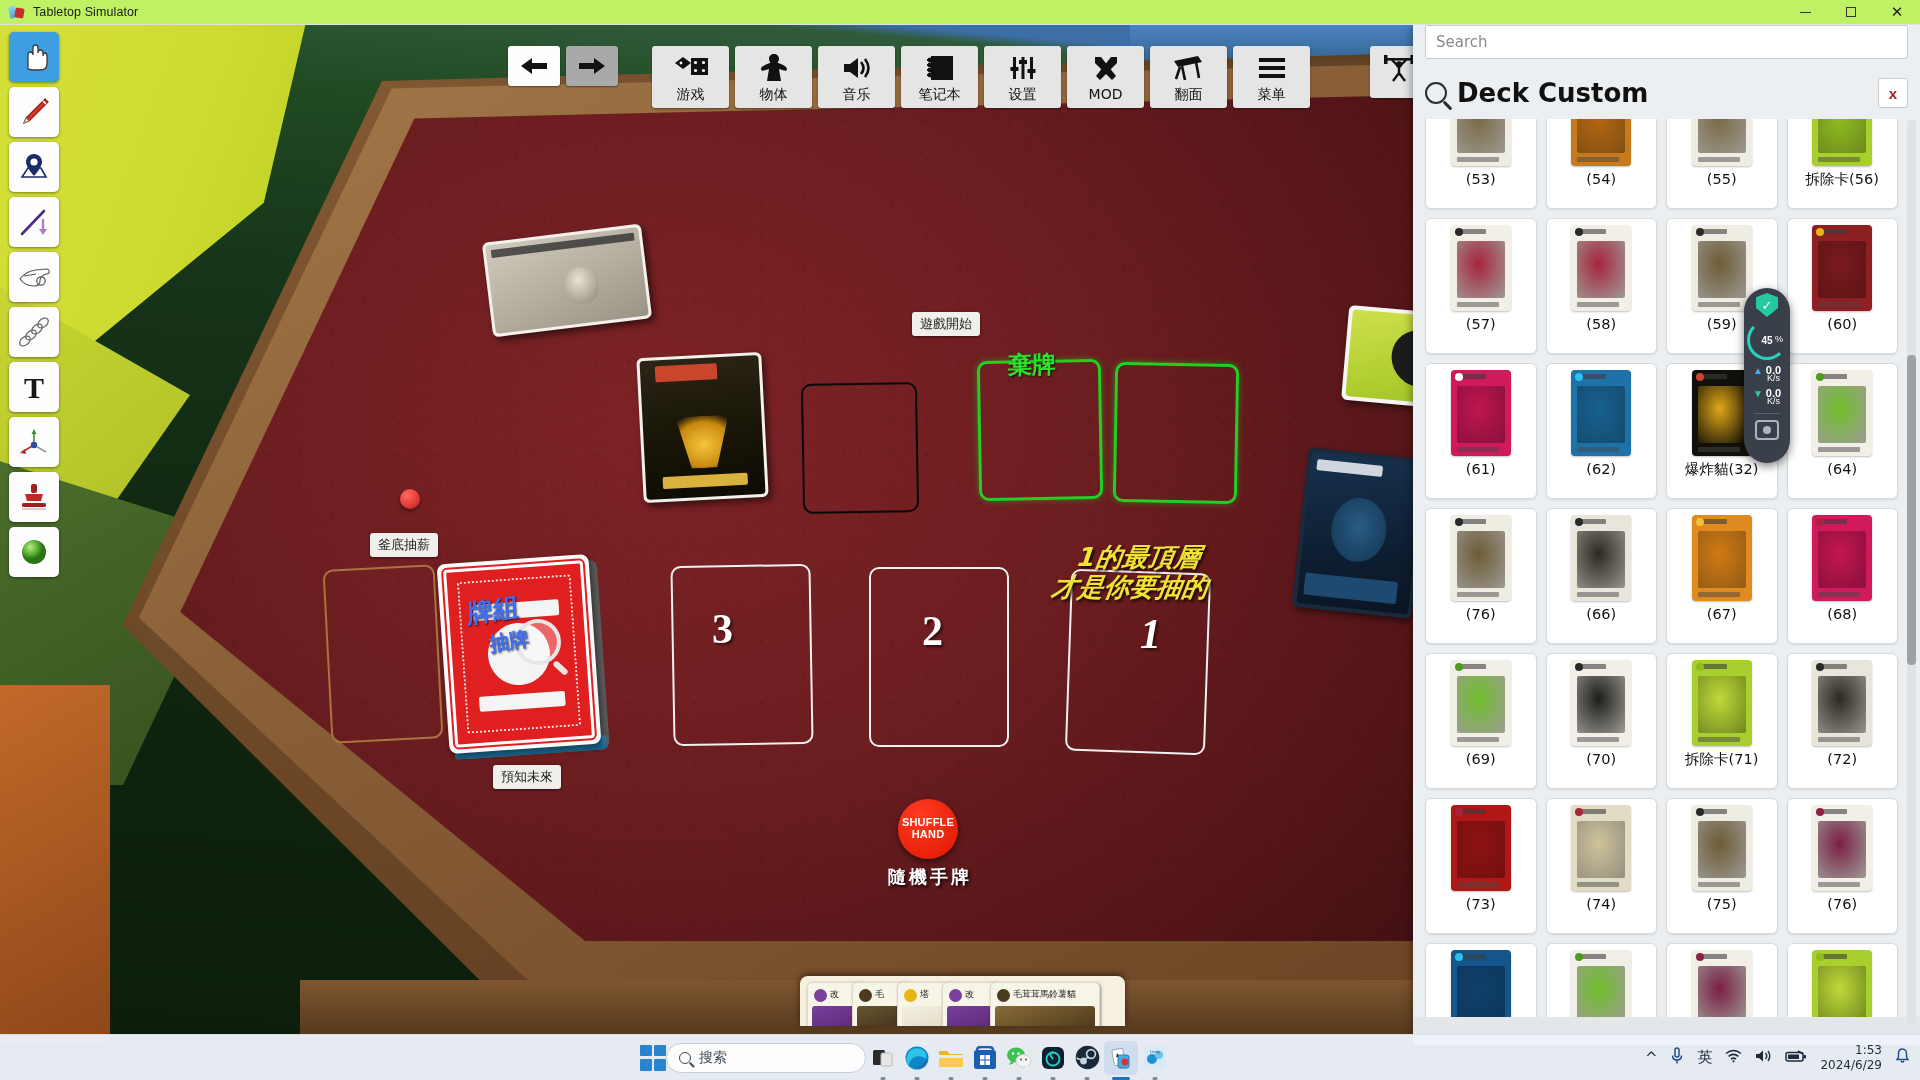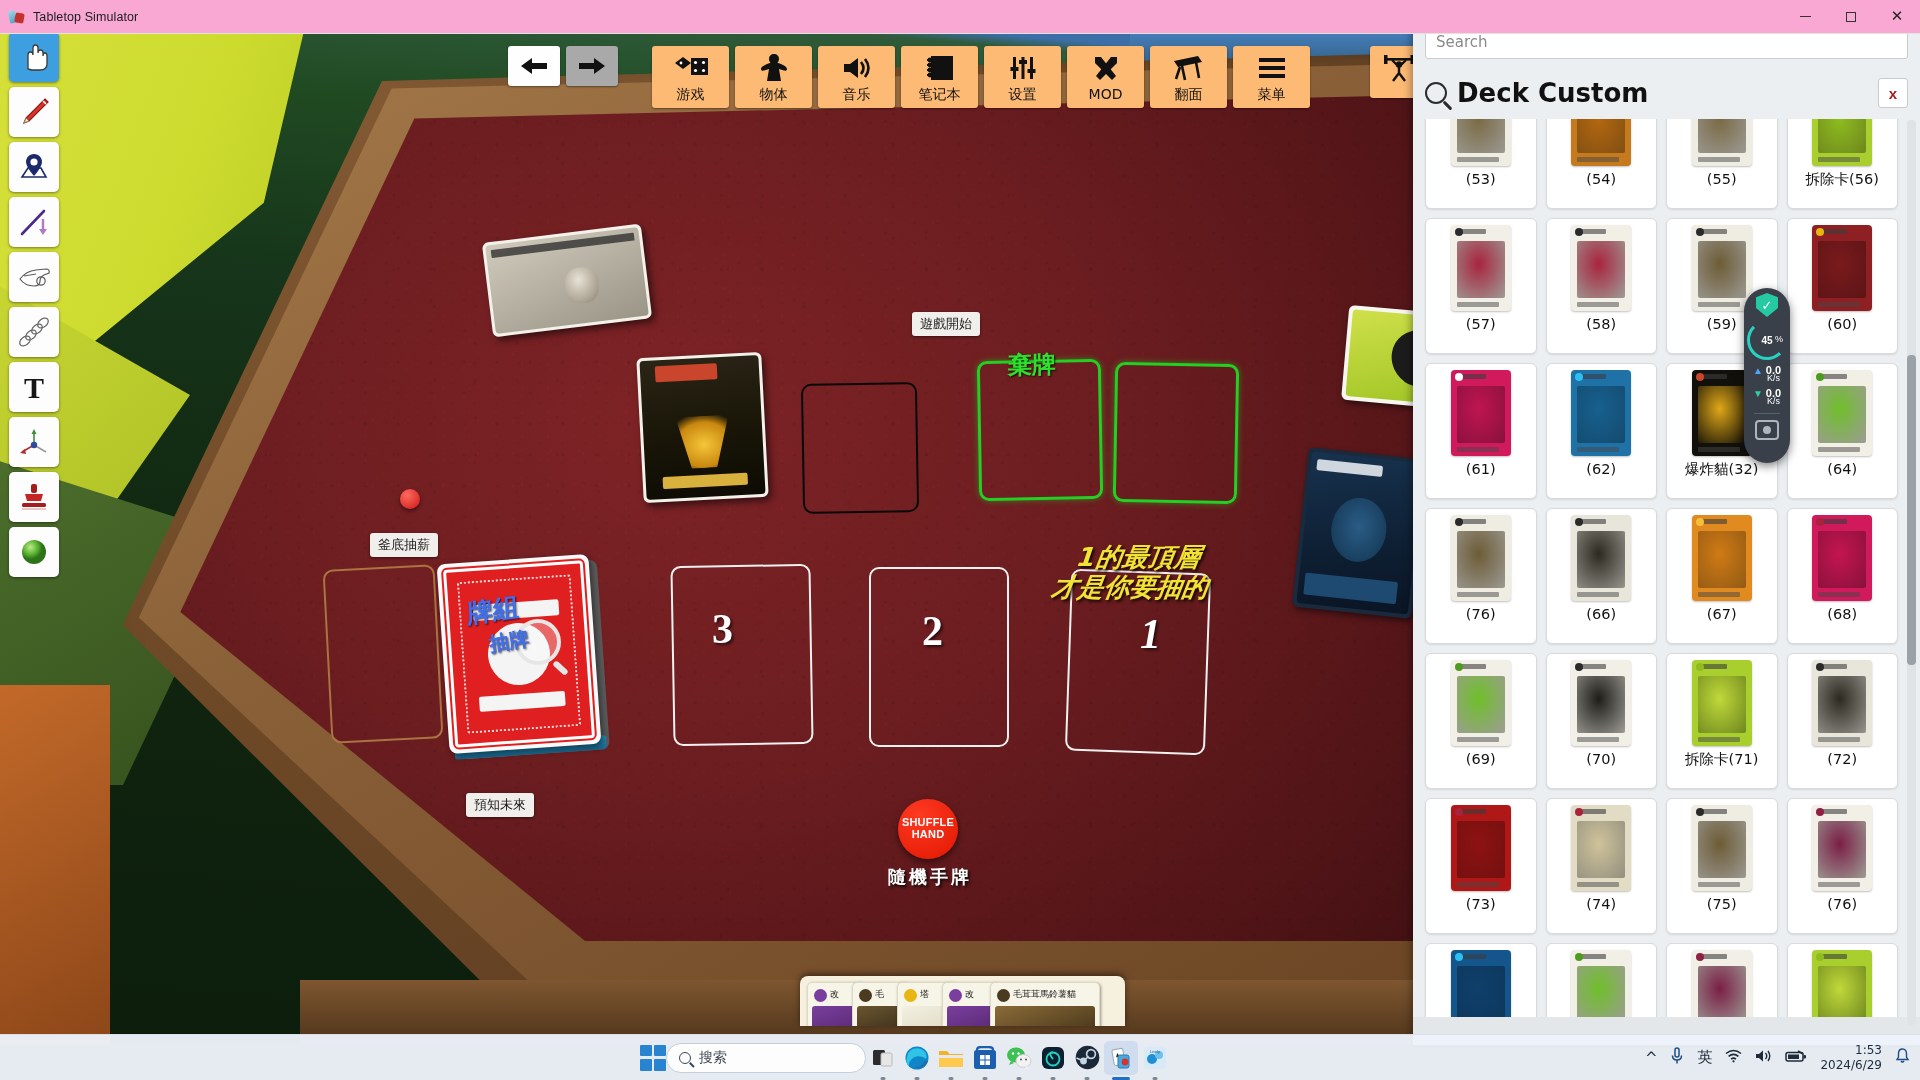--- a/index.html
+++ b/index.html
@@ -5,22 +5,22 @@
   * { box-sizing: border-box; margin: 0; padding: 0; }
   html, body { width: 1920px; height: 1080px; overflow: hidden; }
   body {
     font-family: "Liberation Sans", "DejaVu Sans", sans-serif;
     background: #1a1a1a;
     position: relative;
   }
 
   
   #titlebar {
-    position: absolute; top: 0; left: 0; width: 1920px; height: 34px;
-    background: #f9a8d4; display: flex; align-items: center;
+    position: absolute; top: 0; left: 0; width: 1920px; height: 25px;
+    background: #bef264; display: flex; align-items: center;
     border-bottom: 1px solid #e2e2e2; z-index: 60;
   }
   #titlebar .tb-icon {
     width: 18px; height: 18px; margin-left: 8px; margin-right: 7px;
     position: relative; flex: none;
   }
   #titlebar .tb-icon .tb-i1 {
     position:absolute; left:1px; top:3px; width:7px; height:12px;
     background: linear-gradient(160deg,#9fd8e8,#4a9ec4); border-radius:1px;
     transform: rotate(-12deg);
@@ -135,21 +135,21 @@
     display:flex; align-items:flex-start; gap: 6px;
   }
   .nav-btn {
     width: 52px; height: 40px; background:#fefefe; border-radius:3px;
     display:flex; align-items:center; justify-content:center;
     box-shadow: 0 1px 2px rgba(0,0,0,.4);
   }
   .nav-btn.dim { background:#a9a9a9; }
   .tb-gap { width: 22px; }
   .tb-item {
-    width: 77px; height: 62px; background: #fdba74; border-radius: 3px;
+    width: 77px; height: 62px; background: #e5e5e5; border-radius: 3px;
     display:flex; flex-direction:column; align-items:center; justify-content:flex-start;
     padding-top: 5px; box-shadow: 0 1px 2px rgba(0,0,0,.4);
   }
   .tb-item .tb-ic { height: 34px; display:flex; align-items:center; justify-content:center; }
   .tb-item .tb-lb {
     font-size: 14px; color:#111; line-height: 1; margin-top: 2px;
     font-family:"DejaVu Sans","Liberation Sans",sans-serif;
   }
   .tb-item.small { width: 57px; }
   .tb-item.deg .tb-lb-big { font-size: 22px; font-weight: 600; color:#111; margin-top:12px;}
@@ -531,21 +531,21 @@
     </div>
   <div id="side-card-b">
       <div class="f"></div>
       <div class="t"></div>
       <div class="cat"></div>
       <div class="b"></div>
     </div>
 
   <div class="tag-label" style="left:912px; top:287px;">遊戲開始</div>
   <div class="tag-label" style="left:370px; top:508px;">釜底抽薪</div>
-  <div class="tag-label" style="left:466px; top:740px;margin-top:28px;">預知未來</div>
+  <div class="tag-label" style="left:493px; top:740px;">預知未來</div>
 
   <div class="float-text ft-green" style="left:1008px; top:324px; transform: skewY(-2deg);">棄牌</div>
   <div class="float-text ft-blue" style="left:467px; top:568px; transform: rotate(-9deg) skewX(-6deg);">牌組</div>
   <div class="float-text ft-blue" style="left:489px; top:603px; font-size:20px; transform: rotate(-9deg);">抽牌</div>
 
   <div class="float-text ft-yellow" style="left:1078px; top:518px; transform: skewX(-8deg);">1的最頂層</div>
   <div class="float-text ft-yellow" style="left:1052px; top:548px; transform: skewX(-8deg);">才是你要抽的</div>
 
   <div id="shuffle-btn">
     <span>SHUFFLE</span>

